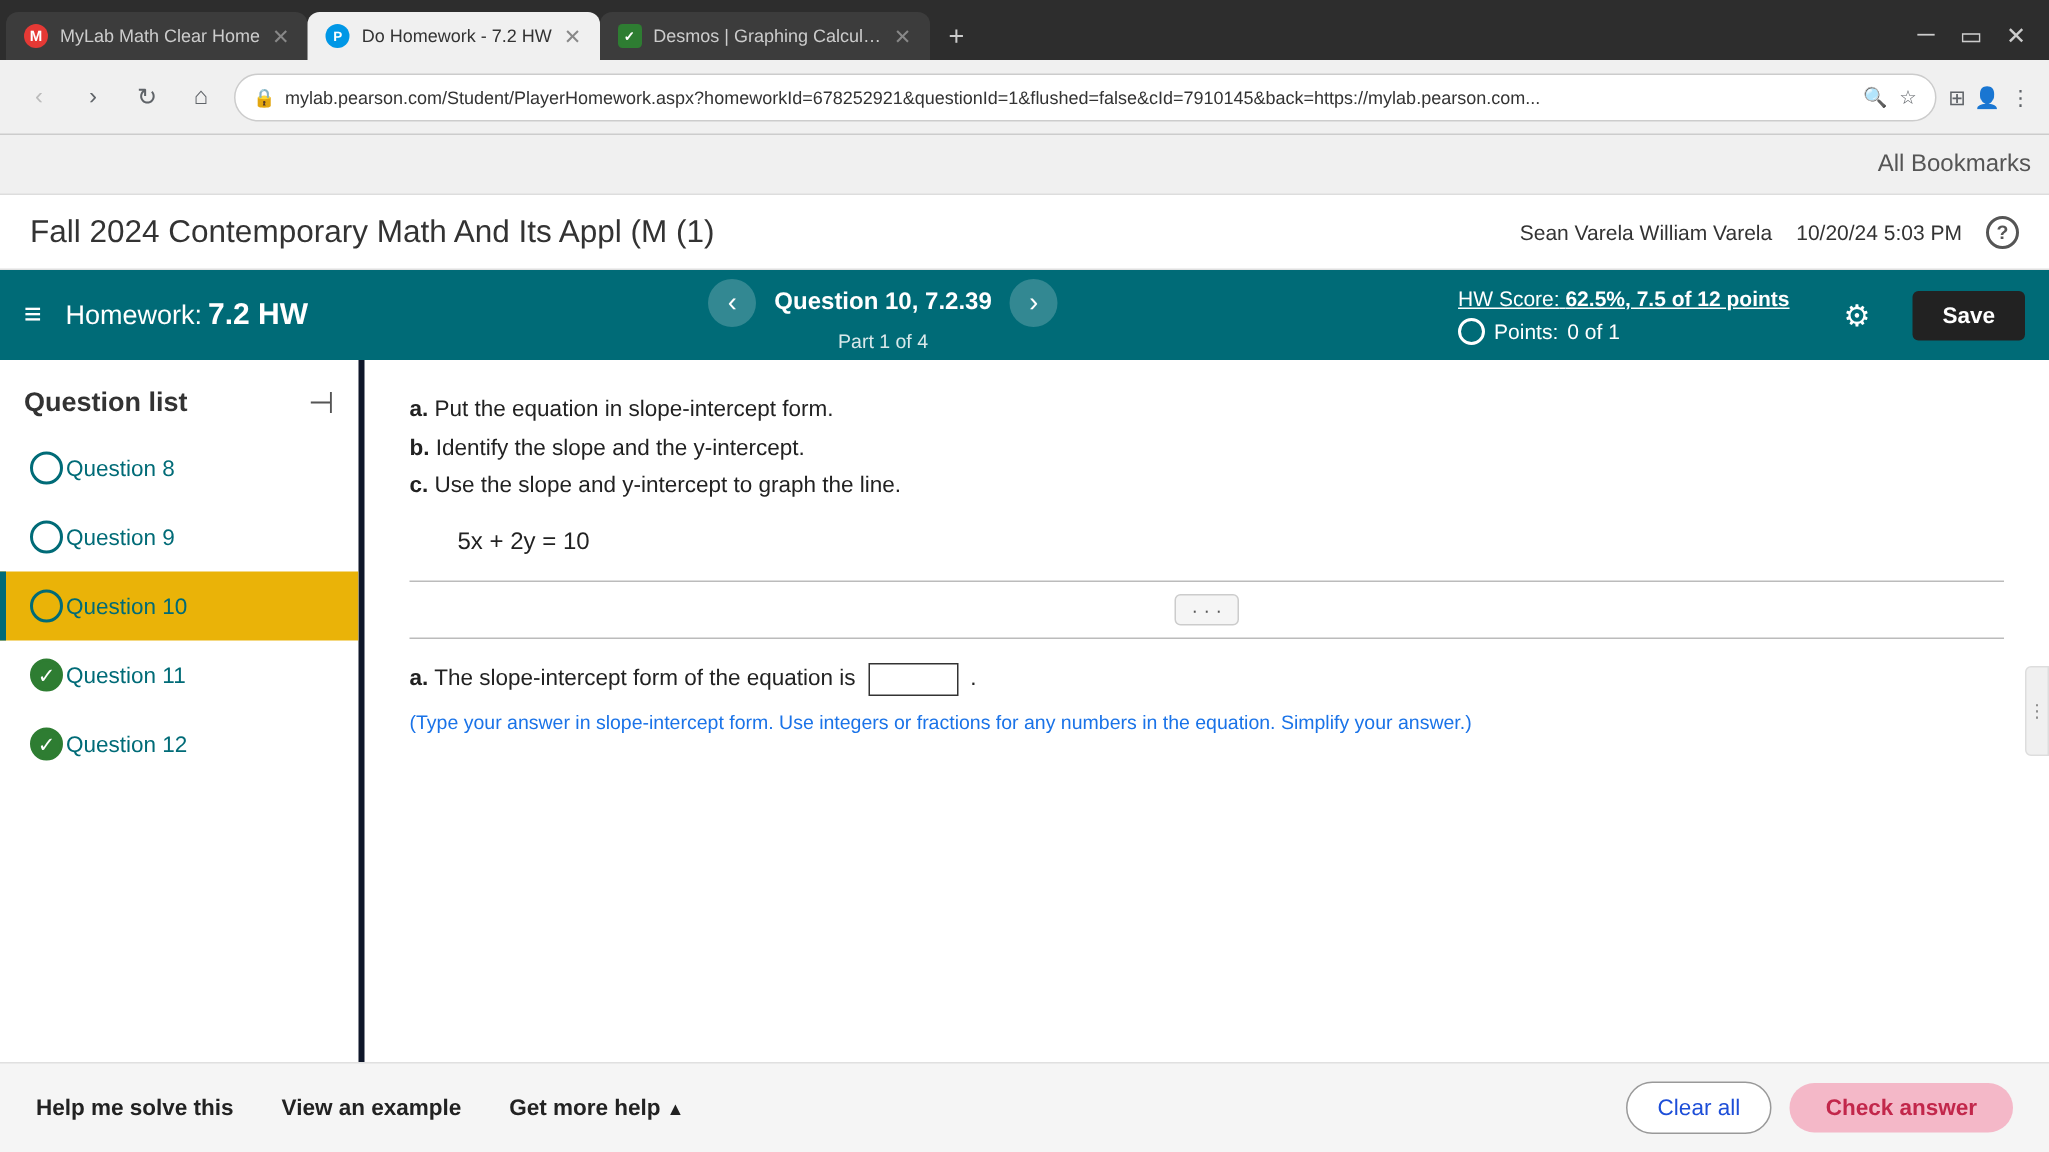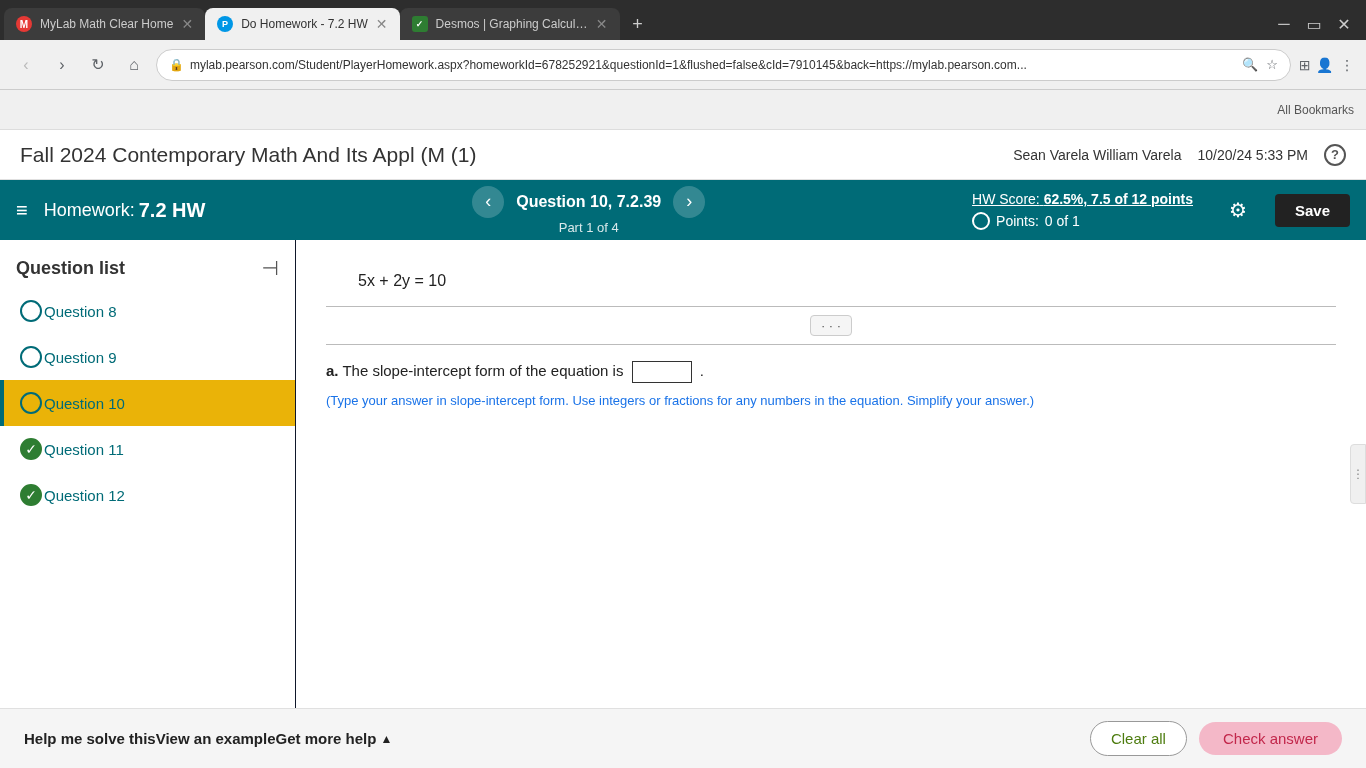--- a/index.html
+++ b/index.html
@@ -15,21 +15,21 @@
     .tab-title { flex: 1; overflow: hidden; white-space: nowrap; text-overflow: ellipsis; font-size: 12px; }
     .tab-close { font-size: 14px; color: #888; cursor: pointer; }
     .tab-new { display: flex; align-items: center; justify-content: center; width: 36px; color: #ccc; font-size: 18px; cursor: pointer; }
     .browser-controls { display: flex; align-items: center; background: #f0f0f0; height: 50px; padding: 0 12px; gap: 8px; border-bottom: 1px solid #ccc; }
     .nav-btn { width: 28px; height: 28px; border-radius: 50%; display: flex; align-items: center; justify-content: center; font-size: 16px; color: #5f6368; cursor: pointer; background: none; border: none; }
     .nav-btn.disabled { color: #bbb; cursor: default; }
     .address-bar { flex: 1; height: 32px; border: 1px solid #ccc; border-radius: 16px; background: #fff; display: flex; align-items: center; padding: 0 12px; font-size: 13px; color: #333; gap: 6px; }
     .address-lock { font-size: 12px; color: #5f6368; }
     .address-text { flex: 1; overflow: hidden; white-space: nowrap; text-overflow: ellipsis; font-size: 12px; }
     .address-icons { display: flex; align-items: center; gap: 8px; color: #5f6368; }
-    .bookmarks-bar { height: 40px; background: #f0f0f0; display: flex; align-items: center; padding: 0 12px; font-size: 12px; color: #555; border-bottom: 1px solid #ddd; }
+    .bookmarks-bar { height: 40px; background: #f0f0f0; display: flex; align-items: center; padding: 0 12px; font-size: 16px; color: #555; border-bottom: 1px solid #ddd; }
 
     
     .app-header { background: #fff; height: 50px; display: flex; align-items: center; justify-content: space-between; padding: 0 20px; border-bottom: 1px solid #e0e0e0; }
     .app-header-left { font-size: 21px; font-weight: 500; color: #333; }
     .app-header-right { display: flex; align-items: center; gap: 16px; font-size: 14px; color: #333; }
     .help-icon { width: 22px; height: 22px; border-radius: 50%; border: 2px solid #555; display: flex; align-items: center; justify-content: center; font-size: 13px; font-weight: bold; color: #555; cursor: pointer; }
 
     
     .hw-nav { background: #006b77; height: 60px; display: flex; align-items: center; padding: 0 16px; gap: 16px; }
     .hw-menu-icon { color: white; font-size: 20px; cursor: pointer; }
@@ -45,21 +45,21 @@
     .hw-score-bold { font-weight: bold; }
     .hw-points-line { display: flex; align-items: center; gap: 6px; color: white; font-size: 14px; margin-top: 5px; }
     .hw-circle-icon { width: 18px; height: 18px; border-radius: 50%; border: 2px solid white; }
     .hw-gear { color: white; font-size: 20px; cursor: pointer; margin-left: 20px; }
     .save-btn { background: #222; color: white; border: none; border-radius: 4px; padding: 8px 20px; font-size: 15px; font-weight: bold; cursor: pointer; margin-left: 12px; }
 
     
     .main-content { display: flex; height: calc(768px - 130px - 50px - 60px - 60px); }
 
     
-    .sidebar { width: 296px; border-right: 1px solid #0f172a; overflow-y: auto; }
+    .sidebar { width: 243px; border-right: 4px solid #0f172a; overflow-y: auto; }
     .sidebar-header { display: flex; align-items: center; justify-content: space-between; padding: 16px 16px 8px 16px; }
     .sidebar-title { font-size: 18px; font-weight: bold; color: #333; }
     .sidebar-collapse { font-size: 20px; color: #555; cursor: pointer; }
     .question-item { display: flex; align-items: center; padding: 12px 16px; cursor: pointer; gap: 2px; }
     .question-item.active { background: #eab308; border-left: 4px solid #006b77; }
     .question-item:not(.active) { border-left: 4px solid transparent; }
     .q-circle { width: 22px; height: 22px; border-radius: 50%; border: 2px solid #006b77; flex-shrink: 0; }
     .q-circle.complete { background: #2e7d32; border-color: #2e7d32; display: flex; align-items: center; justify-content: center; color: white; font-size: 14px; }
     .q-label { font-size: 15px; color: #006b77; }
 
@@ -71,27 +71,27 @@
     .divider-line { border: none; border-top: 1px solid #bbb; margin: 8px 0; }
     .expand-dots { text-align: center; margin: 4px 0; }
     .expand-dots-btn { background: #f5f5f5; border: 1px solid #ccc; border-radius: 4px; padding: 2px 10px; font-size: 13px; cursor: pointer; color: #555; }
     .q-part-a { margin-top: 16px; font-size: 15px; color: #222; }
     .answer-box { display: inline-block; width: 24px; height: 20px; border: 1px solid #333; vertical-align: middle; margin: 0 4px; }
     .hint-text { color: #1a73e8; font-size: 13px; margin-top: 8px; line-height: 1.5; }
     .right-handle { position: absolute; right: 0; top: 50%; transform: translateY(-50%); width: 16px; background: #f0f0f0; border: 1px solid #ddd; border-radius: 4px 0 0 4px; display: flex; align-items: center; justify-content: center; cursor: pointer; height: 60px; color: #888; font-size: 12px; }
 
     
     .bottom-bar { background: #f5f5f5; height: 60px; display: flex; align-items: center; padding: 0 24px; border-top: 1px solid #e0e0e0; justify-content: space-between; }
-    .bottom-left { display: flex; align-items: center; }
+    .bottom-left { display: flex; gap: 32px; align-items: center; }
     .bottom-link { font-size: 15px; font-weight: bold; color: #222; cursor: pointer; text-decoration: none; }
     .get-more-help { display: flex; align-items: center; gap: 4px; }
     .chevron-up { font-size: 12px; }
     .bottom-right { display: flex; gap: 12px; align-items: center; }
-    .clear-all-btn { background: white; color: #4d7c0f; border: 1px solid #999; border-radius: 20px; padding: 8px 20px; font-size: 15px; cursor: pointer; }
-    .check-answer-btn { background: #f4b8c8; color: #c2274b; border: none; border-radius: 20px; padding: 8px 24px; font-size: 15px; font-weight: normal; cursor: pointer; }
+    .clear-all-btn { background: white; color: #1d4ed8; border: 1px solid #999; border-radius: 20px; padding: 8px 20px; font-size: 15px; cursor: pointer; }
+    .check-answer-btn { background: #f4b8c8; color: #c2274b; border: none; border-radius: 20px; padding: 8px 24px; font-size: 15px; font-weight: bold; cursor: pointer; }
 
     
     .tab-favicon-p { background: #0097e6; border-radius: 50%; width: 16px; height: 16px; display: flex; align-items: center; justify-content: center; color: white; font-size: 9px; font-weight: bold; }
   </style>
 </head>
 <body>
 
 <div class="browser-chrome">
 
   <div class="tab-bar">
@@ -149,21 +149,21 @@
 
   <div class="bookmarks-bar">
     <span style="margin-left:auto;display:flex;align-items:center;gap:4px;">All Bookmarks</span>
   </div>
 </div>
 
 <div class="app-header">
   <div class="app-header-left">Fall 2024 Contemporary Math And Its Appl (M (1)</div>
   <div class="app-header-right">
     <span>Sean Varela William Varela</span>
-    <span>10/20/24 5:33 PM</span>
+    <span>10/20/24 5:03 PM</span>
     <div class="help-icon">?</div>
   </div>
 </div>
 
 <div class="hw-nav">
   <span class="hw-menu-icon">≡</span>
   <div style="display:flex;align-items:center;gap:4px;">
     <span class="hw-title">Homework:</span>
     <span class="hw-title hw-title-bold">7.2 HW</span>
   </div>
@@ -218,20 +218,28 @@
       <span class="q-label">Question 11</span>
     </div>
 
     <div class="question-item">
       <div class="q-circle complete">✓</div>
       <span class="q-label">Question 12</span>
     </div>
   </div>
 
   <div class="question-content">
+    <div class="q-instructions">
+      <b>a.</b>
+      <span>Put the equation in slope-intercept form.</span><br>
+      <b>b.</b>
+      <span>Identify the slope and the y-intercept.</span><br>
+      <b>c.</b>
+      <span>Use the slope and y-intercept to graph the line.</span>
+    </div>
     <div class="q-equation">5x + 2y = 10</div>
     <hr class="divider-line">
     <div class="expand-dots">
       <button class="expand-dots-btn">· · ·</button>
     </div>
     <hr class="divider-line">
     <div class="q-part-a">
       <b>a.</b>
       <span>The slope-intercept form of the equation is</span>
       <input type="text" class="answer-box" style="border: 1px solid rgb(51, 51, 51); width: 60px; height: 22px; vertical-align: middle; padding: 0px 4px; font-size: 14px;">

